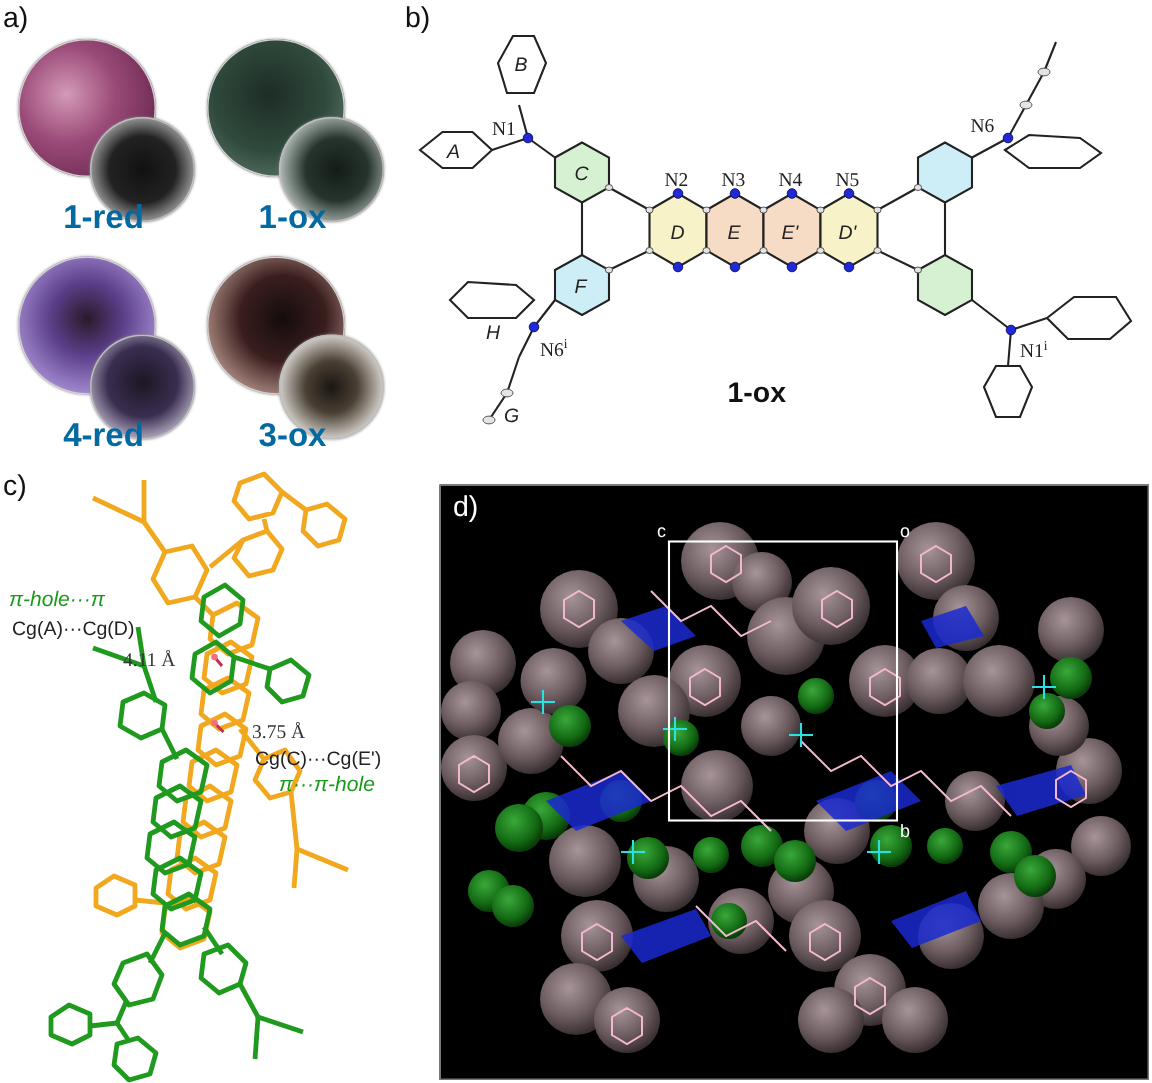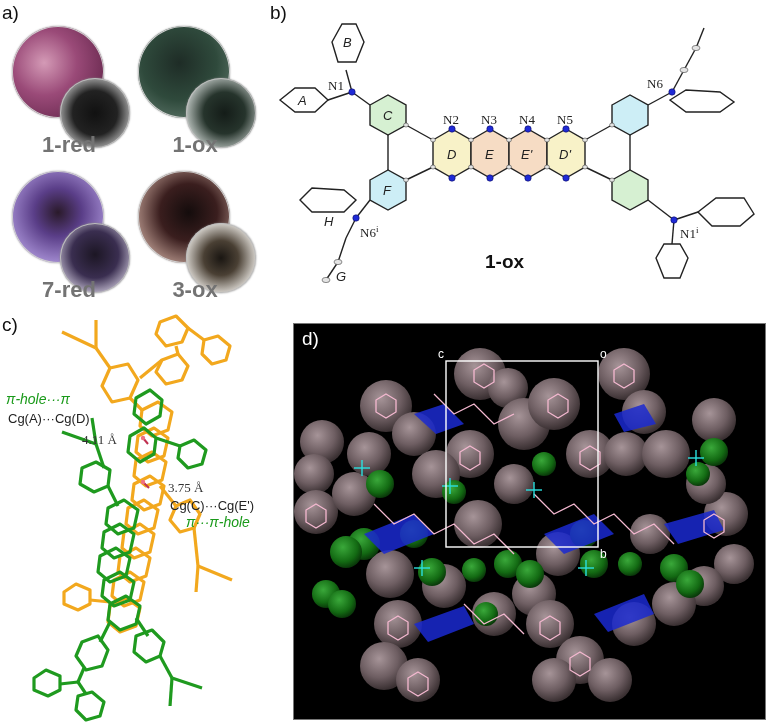--- a/index.html
+++ b/index.html
@@ -2,21 +2,21 @@
 <html><head>
 <meta charset="utf-8">
 <style>
   html, body { margin: 0; padding: 0; background: #ffffff; }
   body { width: 768px; height: 722px; position: relative; overflow: hidden; font-family: "Liberation Sans", sans-serif; }
   .panel { position: absolute; }
   .panel-label { position: absolute; font-family: "Liberation Sans", sans-serif; font-size: 19px; color: #111; }
   .sample { position: absolute; width: 130px; height: 140px; }
   .sample .big { position: absolute; border-radius: 50%; width: 92px; height: 92px; left: 8px; top: 6px; box-shadow: 0 0 0 1px #cfcfcf inset, 0 0 2px #999; }
   .sample .small { position: absolute; border-radius: 50%; width: 70px; height: 70px; left: 56px; top: 58px; box-shadow: 0 0 0 1px #bdbdbd inset, 0 0 2px #888; }
-  .sample .caption { position: absolute; left: 0; width: 130px; top: 112px; text-align: center; font-weight: bold; font-size: 22px; color: #737373; }
+  .sample .caption { position: absolute; left: 0; width: 130px; top: 112px; text-align: center; font-weight: bold; font-size: 22px; color: #0369a1; }
   .ring-label { font-family: "Liberation Sans", sans-serif; font-style: italic; font-size: 13px; fill: #222; }
   .atom-label { font-family: "Liberation Serif", serif; font-size: 13px; fill: #222; }
   .c-green { font-family: "Liberation Sans", sans-serif; font-style: italic; font-size: 14px; fill: #1a9a1a; }
   .c-black { font-family: "Liberation Sans", sans-serif; font-size: 13px; fill: #222; }
   .c-dist { font-family: "Liberation Serif", serif; font-size: 13px; fill: #333; }
   .d-box { position: absolute; left: 293px; top: 323px; width: 473px; height: 397px; background: #000; border: 1px solid #777; box-sizing: border-box; }
   .d-label { position: absolute; left: 8px; top: 4px; color: #fff; font-size: 19px; }
   .axis-lbl { font-family: "Liberation Sans", sans-serif; font-size: 12px; fill: #fff; }
 </style>
 </head>
@@ -33,21 +33,21 @@
 
   <div class="sample" style="left:130px;top:20px;">
     <div class="big" style="background: radial-gradient(circle at 45% 40%, #1e2c26 0%, #2f4a3c 50%, #566f62 80%, #e8ecea 100%);"></div>
     <div class="small" style="background: radial-gradient(circle at 55% 50%, #141c18 0%, #26342c 40%, #b8c0bc 75%, #f2f4f3 100%);"></div>
     <div class="caption">1-ox</div>
   </div>
 
   <div class="sample" style="left:4px;top:165px;">
     <div class="big" style="background: radial-gradient(circle at 50% 45%, #2a1a2a 0%, #5a3e88 35%, #9a82c8 70%, #ece8f2 100%);"></div>
     <div class="small" style="background: radial-gradient(circle at 50% 45%, #1c1624 0%, #3a2e50 45%, #b4acc2 75%, #f3f2f5 100%);"></div>
-    <div class="caption">7-red</div>
+    <div class="caption">4-red</div>
   </div>
 
   <div class="sample" style="left:130px;top:165px;">
     <div class="big" style="background: radial-gradient(circle at 55% 45%, #140c0c 0%, #3a1e1e 40%, #a08078 72%, #ece4e0 100%);"></div>
     <div class="small" style="background: radial-gradient(circle at 50% 50%, #1a1612 0%, #4a4034 35%, #d0ccc6 70%, #f4f4f2 100%);"></div>
     <div class="caption">3-ox</div>
   </div>
 </div>
 
 <div class="panel" style="left:260px;top:0;width:508px;height:310px;">

